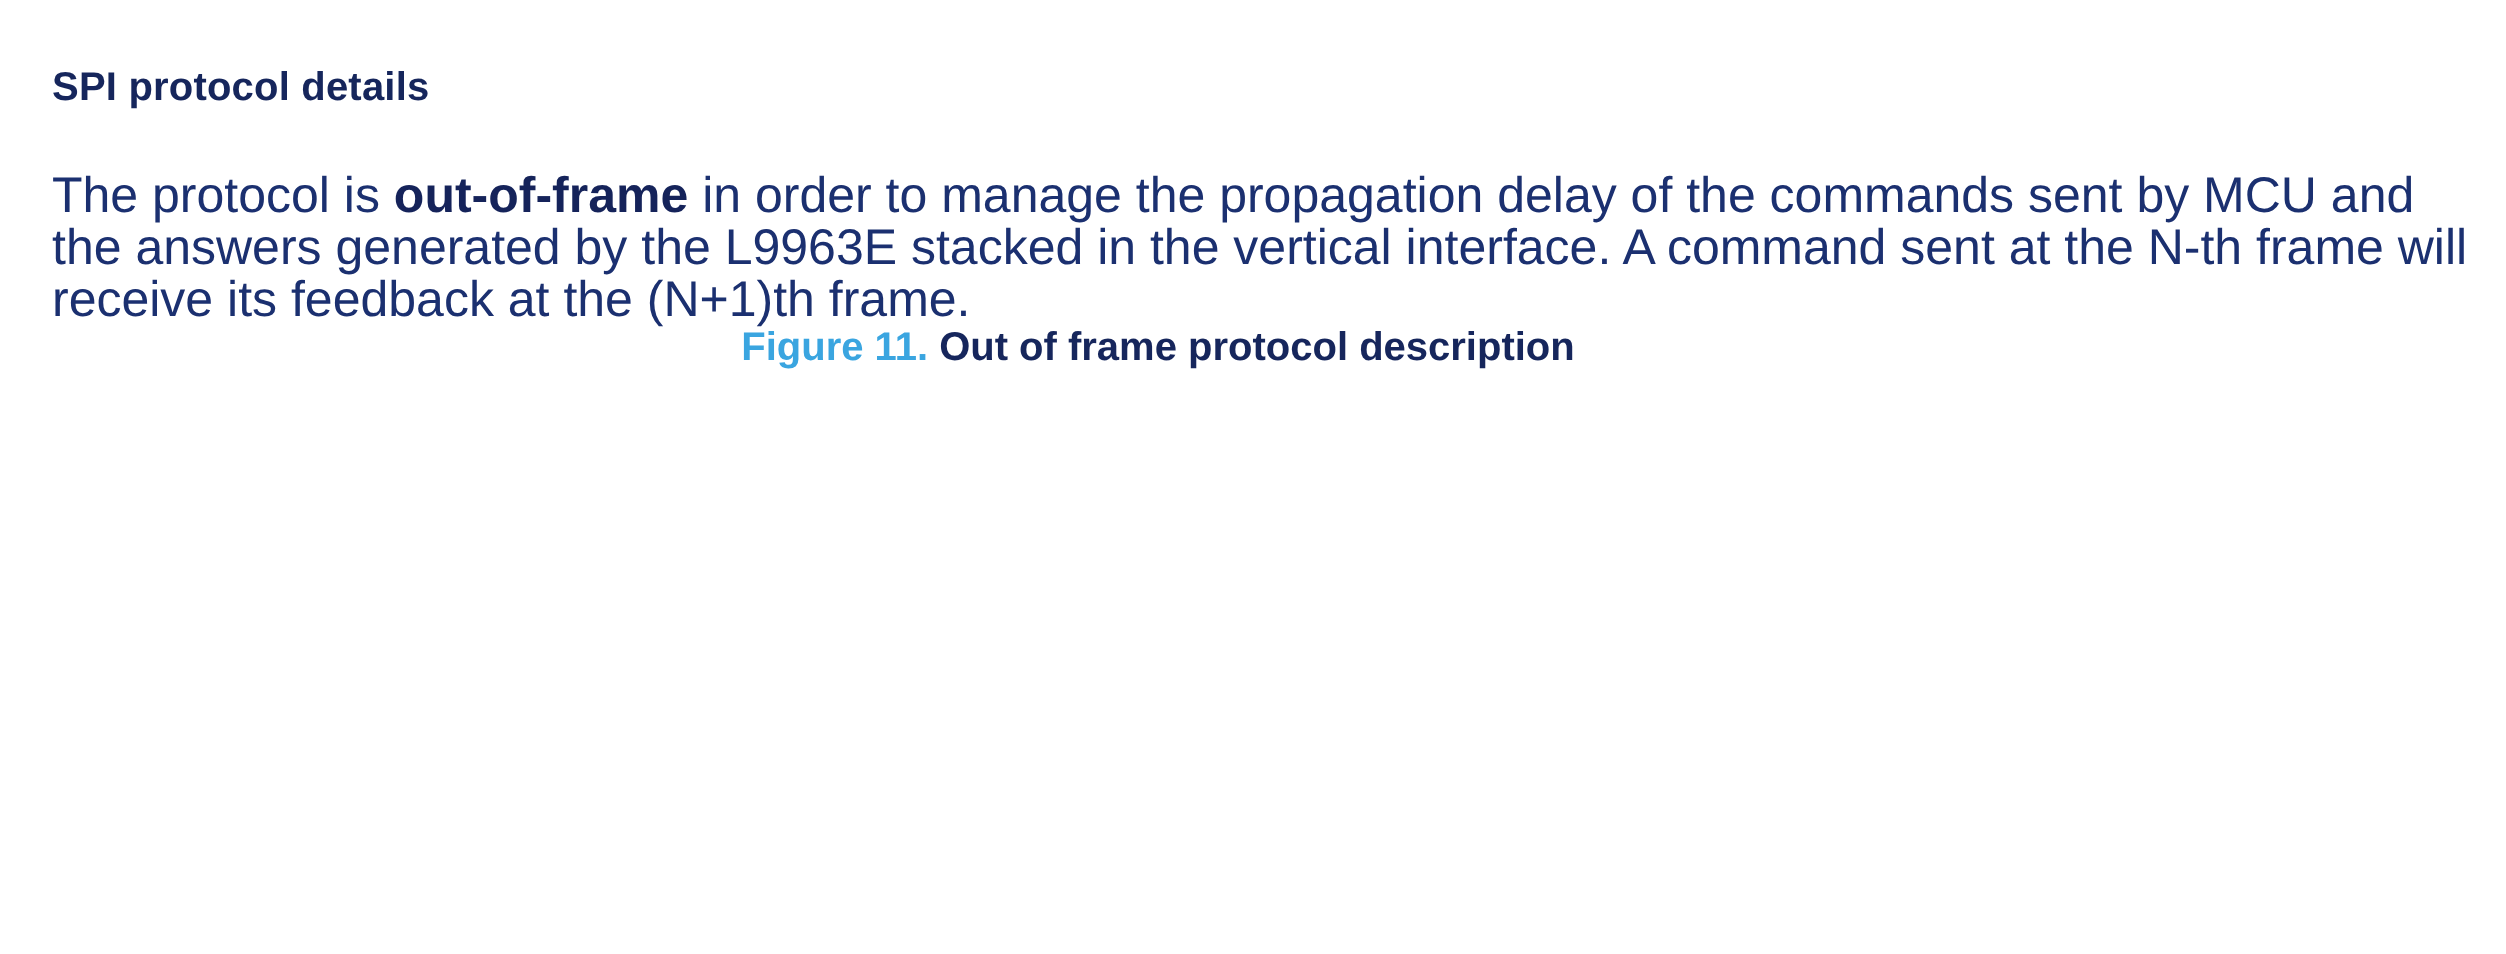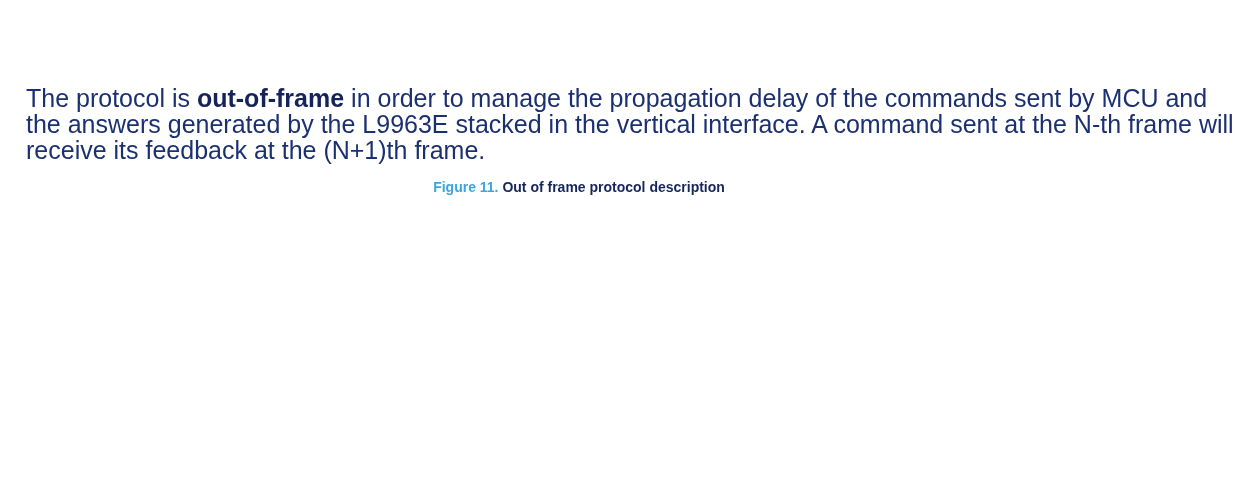--- a/index.html
+++ b/index.html
@@ -40,24 +40,24 @@
     line-height: 26px;
     color: #1b3070;
   }
   .body-para b {
     font-weight: bold;
     color: #15235a;
   }
   .figure-caption {
     position: absolute;
     left: 0;
-    top: 179px;
+    top: 163px;
     width: 1158px;
     text-align: center;
-    font-size: 14px;
+    font-size: 20px;
     font-weight: bold;
   }
   .fig-num {
     color: #3aa5e0;
   }
   .fig-title {
     color: #16265c;
   }
   .figure-wrap {
     position: absolute;
@@ -72,20 +72,21 @@
     font-size: 16.5px;
     fill: #26262e;
     text-anchor: middle;
   }
 </style>
 </head>
 <body>
 
 <div class="page">
 
+  <h2 class="section-heading">SPI protocol details</h2>
 
   <p class="body-para"><span>The protocol is </span><b>out-of-frame</b><span> in order to manage the propagation delay of the commands sent by MCU and the answers generated by the L9963E stacked in the vertical interface. A command sent at the N-th frame will receive its feedback at the (N+1)th frame.</span></p>
 
   <div class="figure-caption">
     <span class="fig-num">Figure 11.</span>
     <span class="fig-title">Out of frame protocol description</span>
   </div>
 
   <div class="figure-wrap">
 

